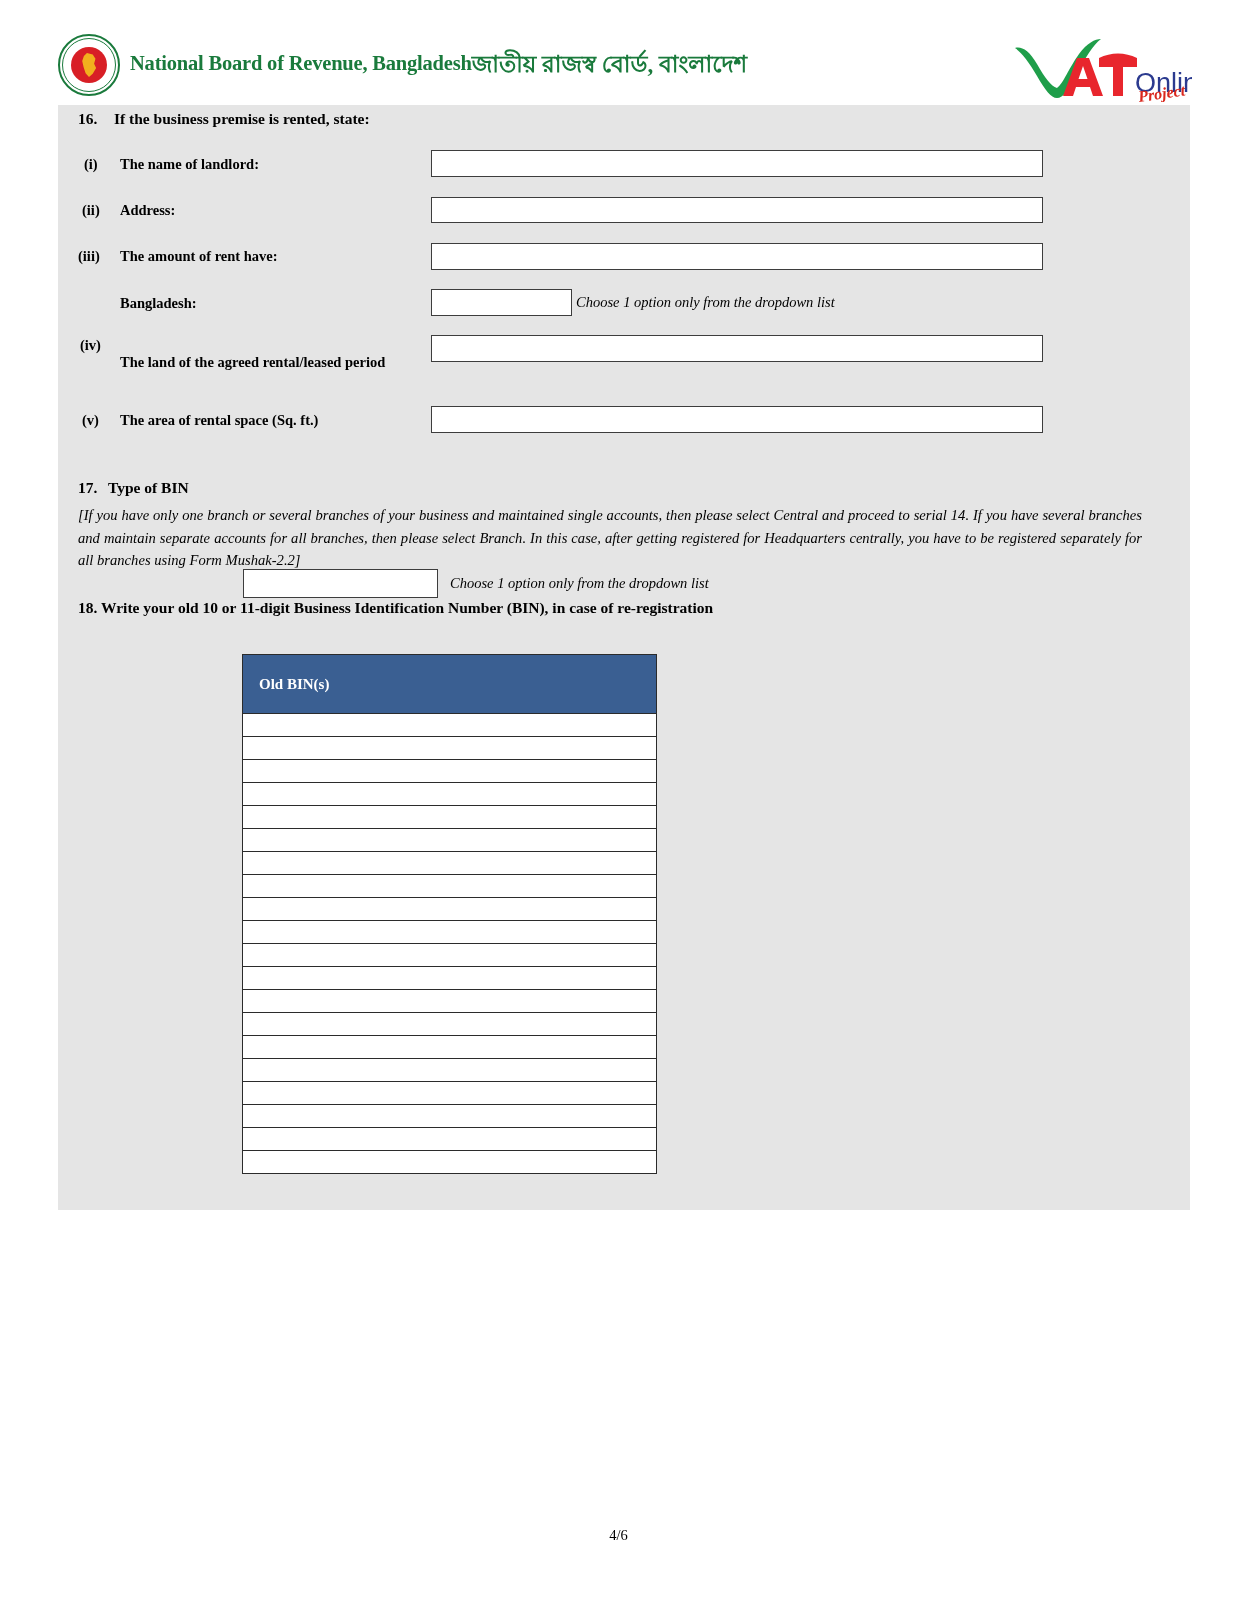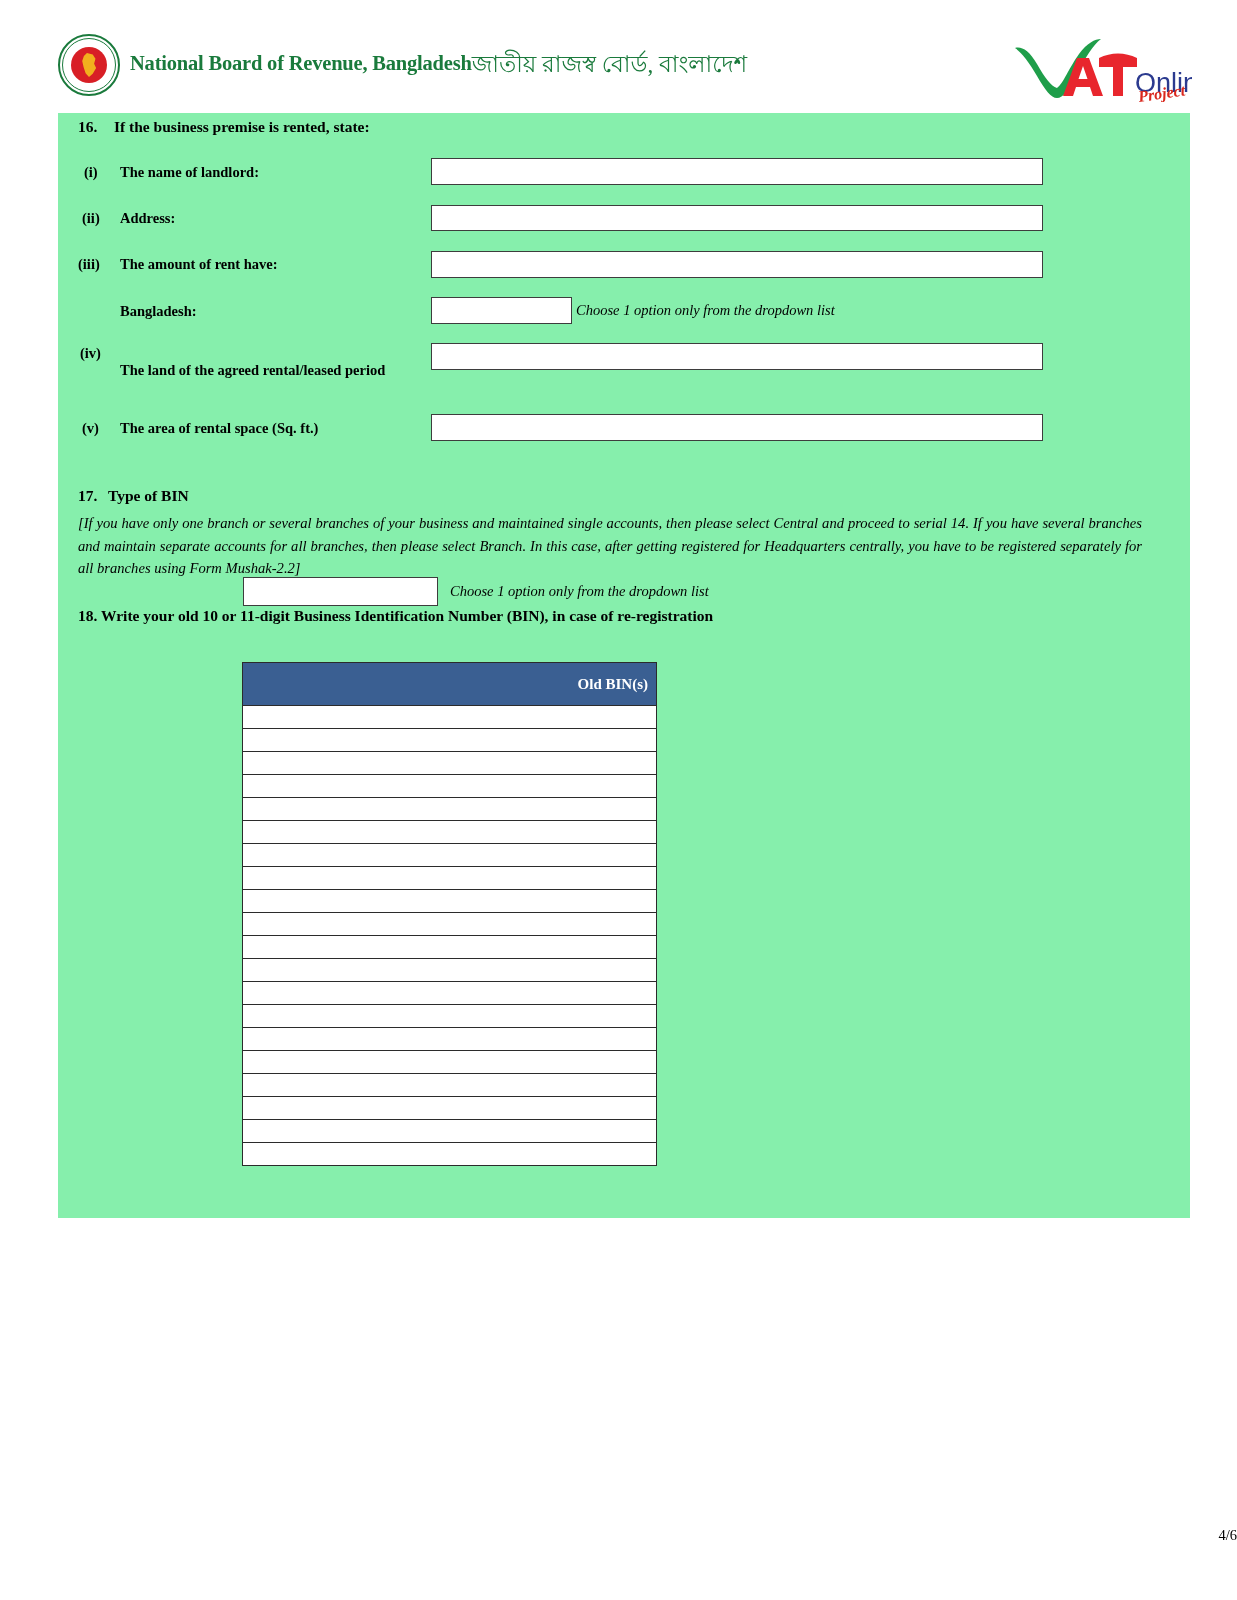--- a/index.html
+++ b/index.html
@@ -74,40 +74,40 @@
     white-space: nowrap;
   }
   #nbr-rule {
     height: 1px;
     background: #1a7a3c;
     margin: 2px 0 2px 0;
     width: 100%;
   }
   #nbr-bn {
     font-family: "Liberation Serif", "DejaVu Serif", serif;
-    font-weight: normal;
+    font-weight: bold;
     font-size: 23px;
     color: #1a7a3c;
     white-space: nowrap;
   }
 
   #vat-logo-block {
     position: absolute;
     right: 45px; top: 34px;
     width: 185px; height: 68px;
   }
   #vat-logo-block svg { display: block; }
 
   
   #panel {
     position: absolute;
-    left: 58px; top: 113px;
+    left: 58px; top: 105px;
     width: 1132px;
     height: 1105px;
-    background: #86efac;
+    background: #e5e5e5;
   }
 
   .q-head {
     position: absolute;
     font-weight: bold;
     font-size: 15.5px;
     white-space: nowrap;
   }
   .roman {
     position: absolute;
@@ -153,37 +153,37 @@
     border-collapse: collapse;
     table-layout: fixed;
   }
   #bin-table th {
     background: #3a5f92;
     color: #ffffff;
     font-weight: bold;
     font-size: 15px;
     height: 26px;
     border: 1.5px solid #2b2b2b;
-    text-align: right;
-    padding: 8px;
+    text-align: left;
+    padding: 16px;
   }
   #bin-table td {
     background: #ffffff;
     height: 22px;
     border: 1.5px solid #2b2b2b;
     padding: 0 4px;
     font-size: 14px;
   }
 
   
   #page-number {
     position: absolute;
     left: 0; top: 1527px;
     width: 1237px;
-    text-align: right;
+    text-align: center;
     font-size: 14.5px;
   }
 </style>
 </head>
 <body>
 
 <div id="header">
 
   <div id="nbr-logo-block">
     <div class="emblem">

